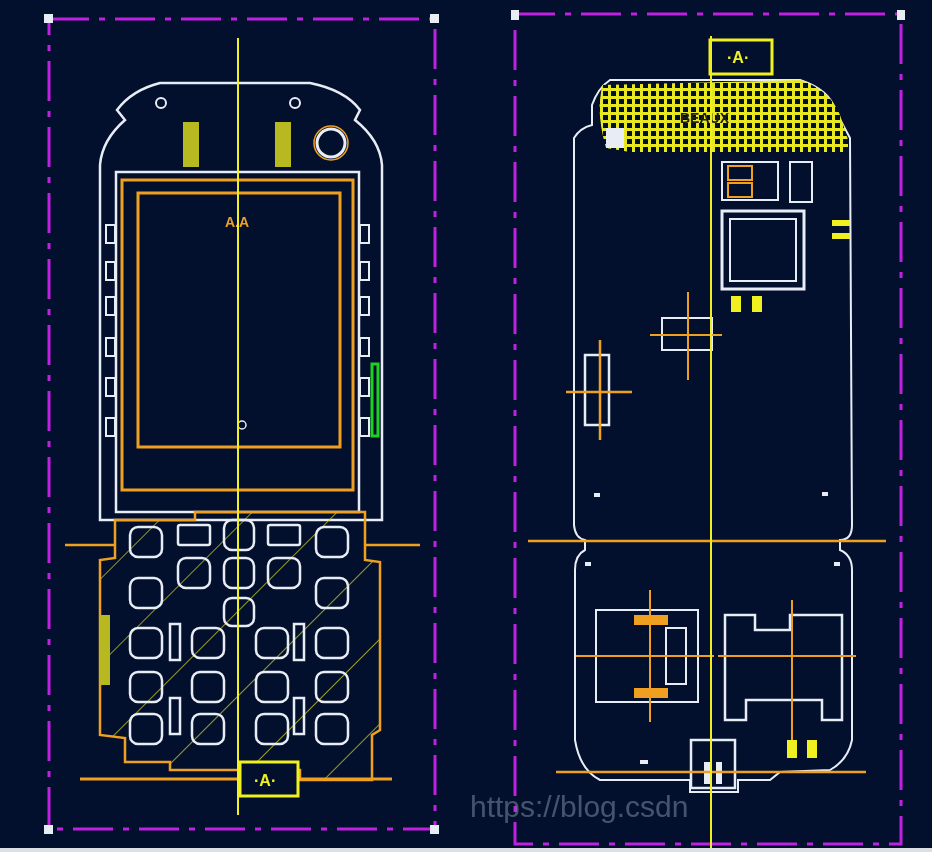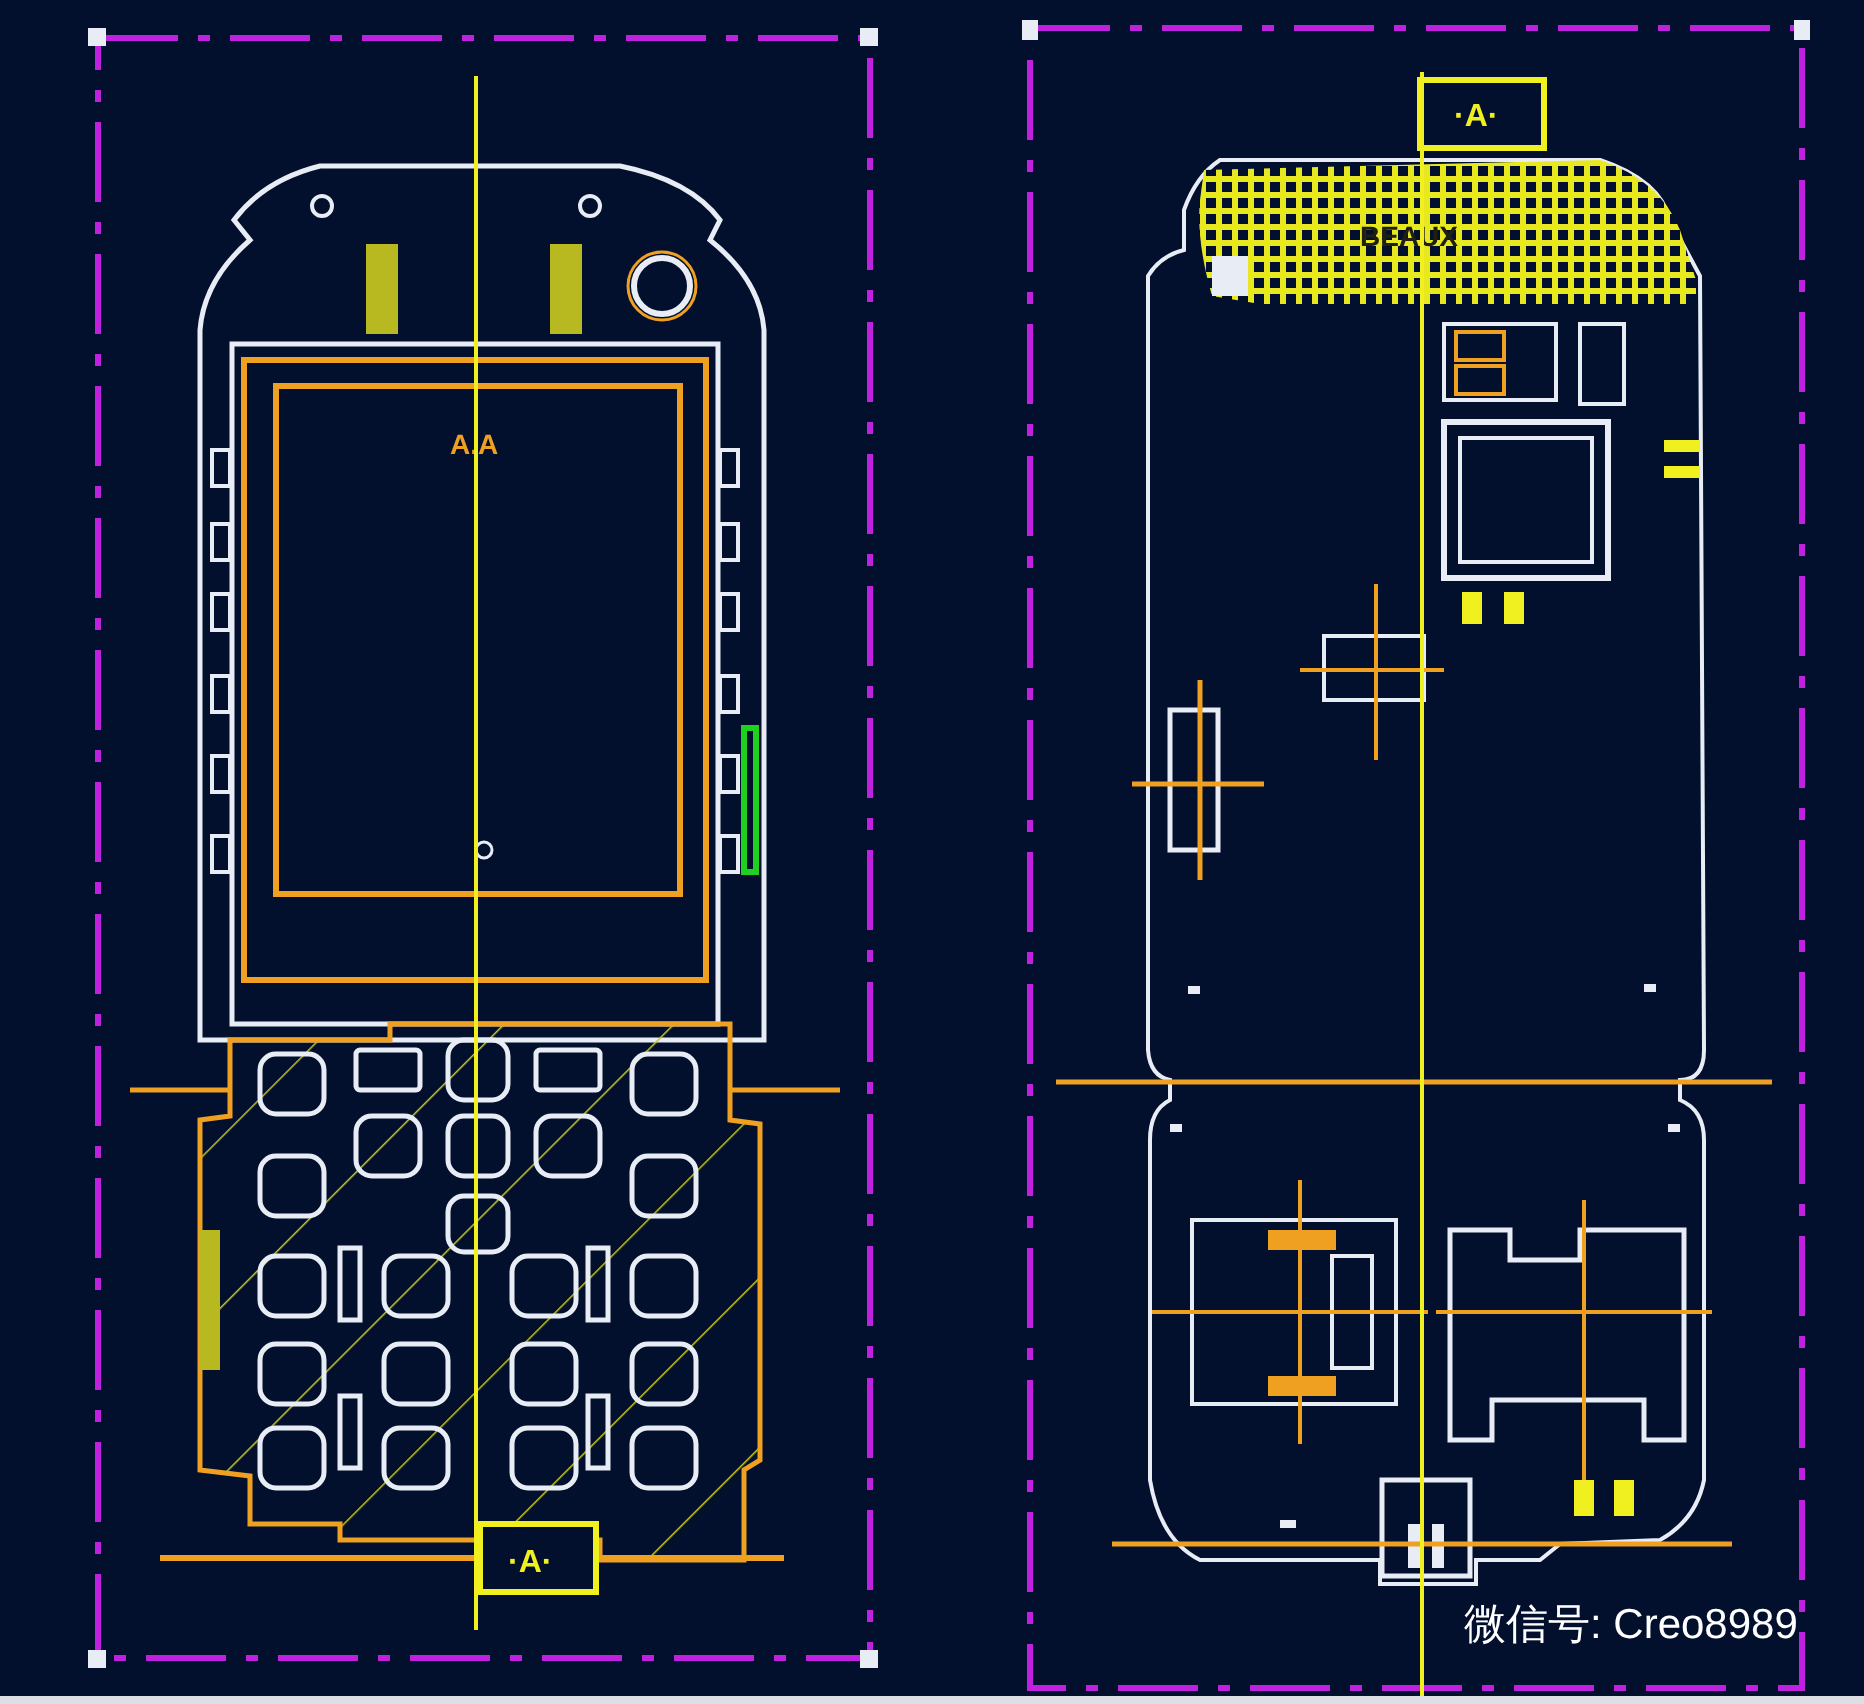--- a/index.html
+++ b/index.html
@@ -167,15 +167,15 @@
     <g fill="#e8ecf4">
       <rect x="594" y="493" width="6" height="4"></rect>
           <rect x="822" y="492" width="6" height="4"></rect>
       <rect x="585" y="562" width="6" height="4"></rect>
           <rect x="834" y="562" width="6" height="4"></rect>
       <rect x="640" y="760" width="8" height="4"></rect>
     </g>
   </g>
 </svg>
 
-<div class="lbl" id="wm-wechat">微信号: Creo8989</div>
+<div class="lbl" id="wm-url">https://blog.csdn</div>
 <div id="bottom-strip"></div>
 </div>
 
 </body></html>

